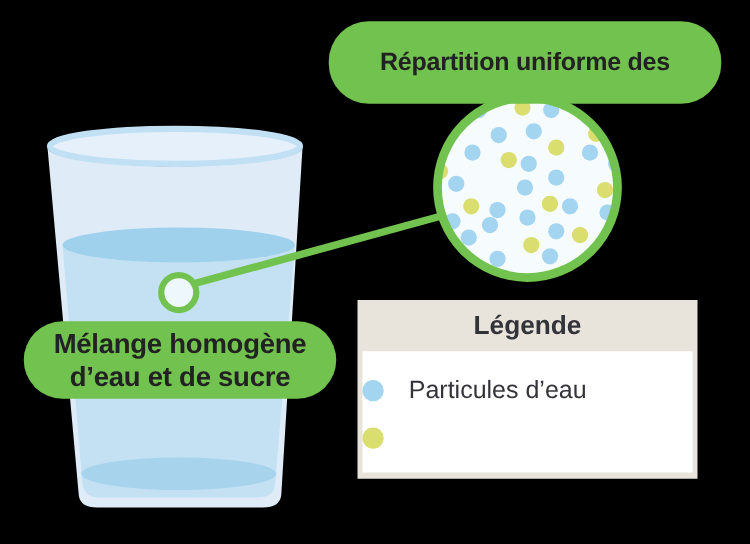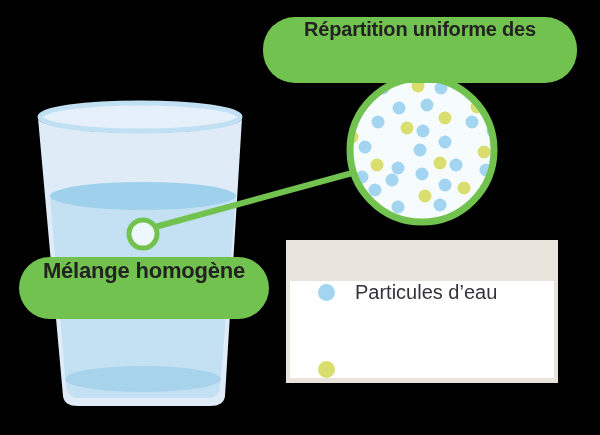--- a/index.html
+++ b/index.html
@@ -13,20 +13,21 @@
   .stage{position:absolute;left:0;top:0;width:600px;height:435px;}
   svg.diagram{position:absolute;left:0;top:0;}
 
   .bubble{
     position:absolute;
     background:#72c24f;
     border-radius:32px;
     display:flex;
     flex-direction:column;
     align-items:center;
+    justify-content:center;
     text-align:center;
     color:#222222;
     font-weight:bold;
     z-index:5;
   }
   .bubble .ln{display:block;}
   .bubble-top{
     left:263px;top:17px;width:314px;height:66px;
     font-size:20px;line-height:25px;letter-spacing:-0.2px;
   }
@@ -42,23 +43,22 @@
     z-index:4;
   }
   .legend-title{
     height:41px;
     display:flex;align-items:center;justify-content:center;
     font-weight:bold;font-size:21px;color:#33333a;
   }
   .legend-body{
     position:absolute;left:4px;right:4px;top:41px;bottom:5px;
     background:#ffffff;
-    display:flex;flex-direction:column;justify-content:space-between;
+    display:flex;flex-direction:column;justify-content:center;
     gap:18px;
-    padding-left:28px;
   }
   .legend-item{display:flex;align-items:center;gap:20px;}
   .legend-dot{
     width:17px;height:17px;border-radius:50%;
     flex:0 0 auto;
   }
   .legend-label{font-size:20px;color:#33333a;}
 </style>
 </head>
 <body>
@@ -127,23 +127,25 @@
       <circle cx="422" cy="150" r="72" fill="none" stroke="#72c24f" stroke-width="7"></circle>
     </g>
   </svg>
 
   <div class="bubble bubble-top">
     <span class="ln">Répartition uniforme des</span>
   </div>
 
   <div class="bubble bubble-bottom">
     <span class="ln">Mélange homogène</span>
+    <span class="ln">d’eau et de sucre</span>
   </div>
 
   <div class="legend">
+    <div class="legend-title">Légende</div>
     <div class="legend-body">
       <div class="legend-item">
         <span class="legend-dot" id="legend-dot-0" style="background: rgb(163, 213, 240);"></span>
         <span class="legend-label">Particules d’eau</span>
       </div>
       <div class="legend-item">
         <span class="legend-dot" id="legend-dot-1" style="background: rgb(217, 222, 110);"></span>
       </div>
     </div>
   </div>

